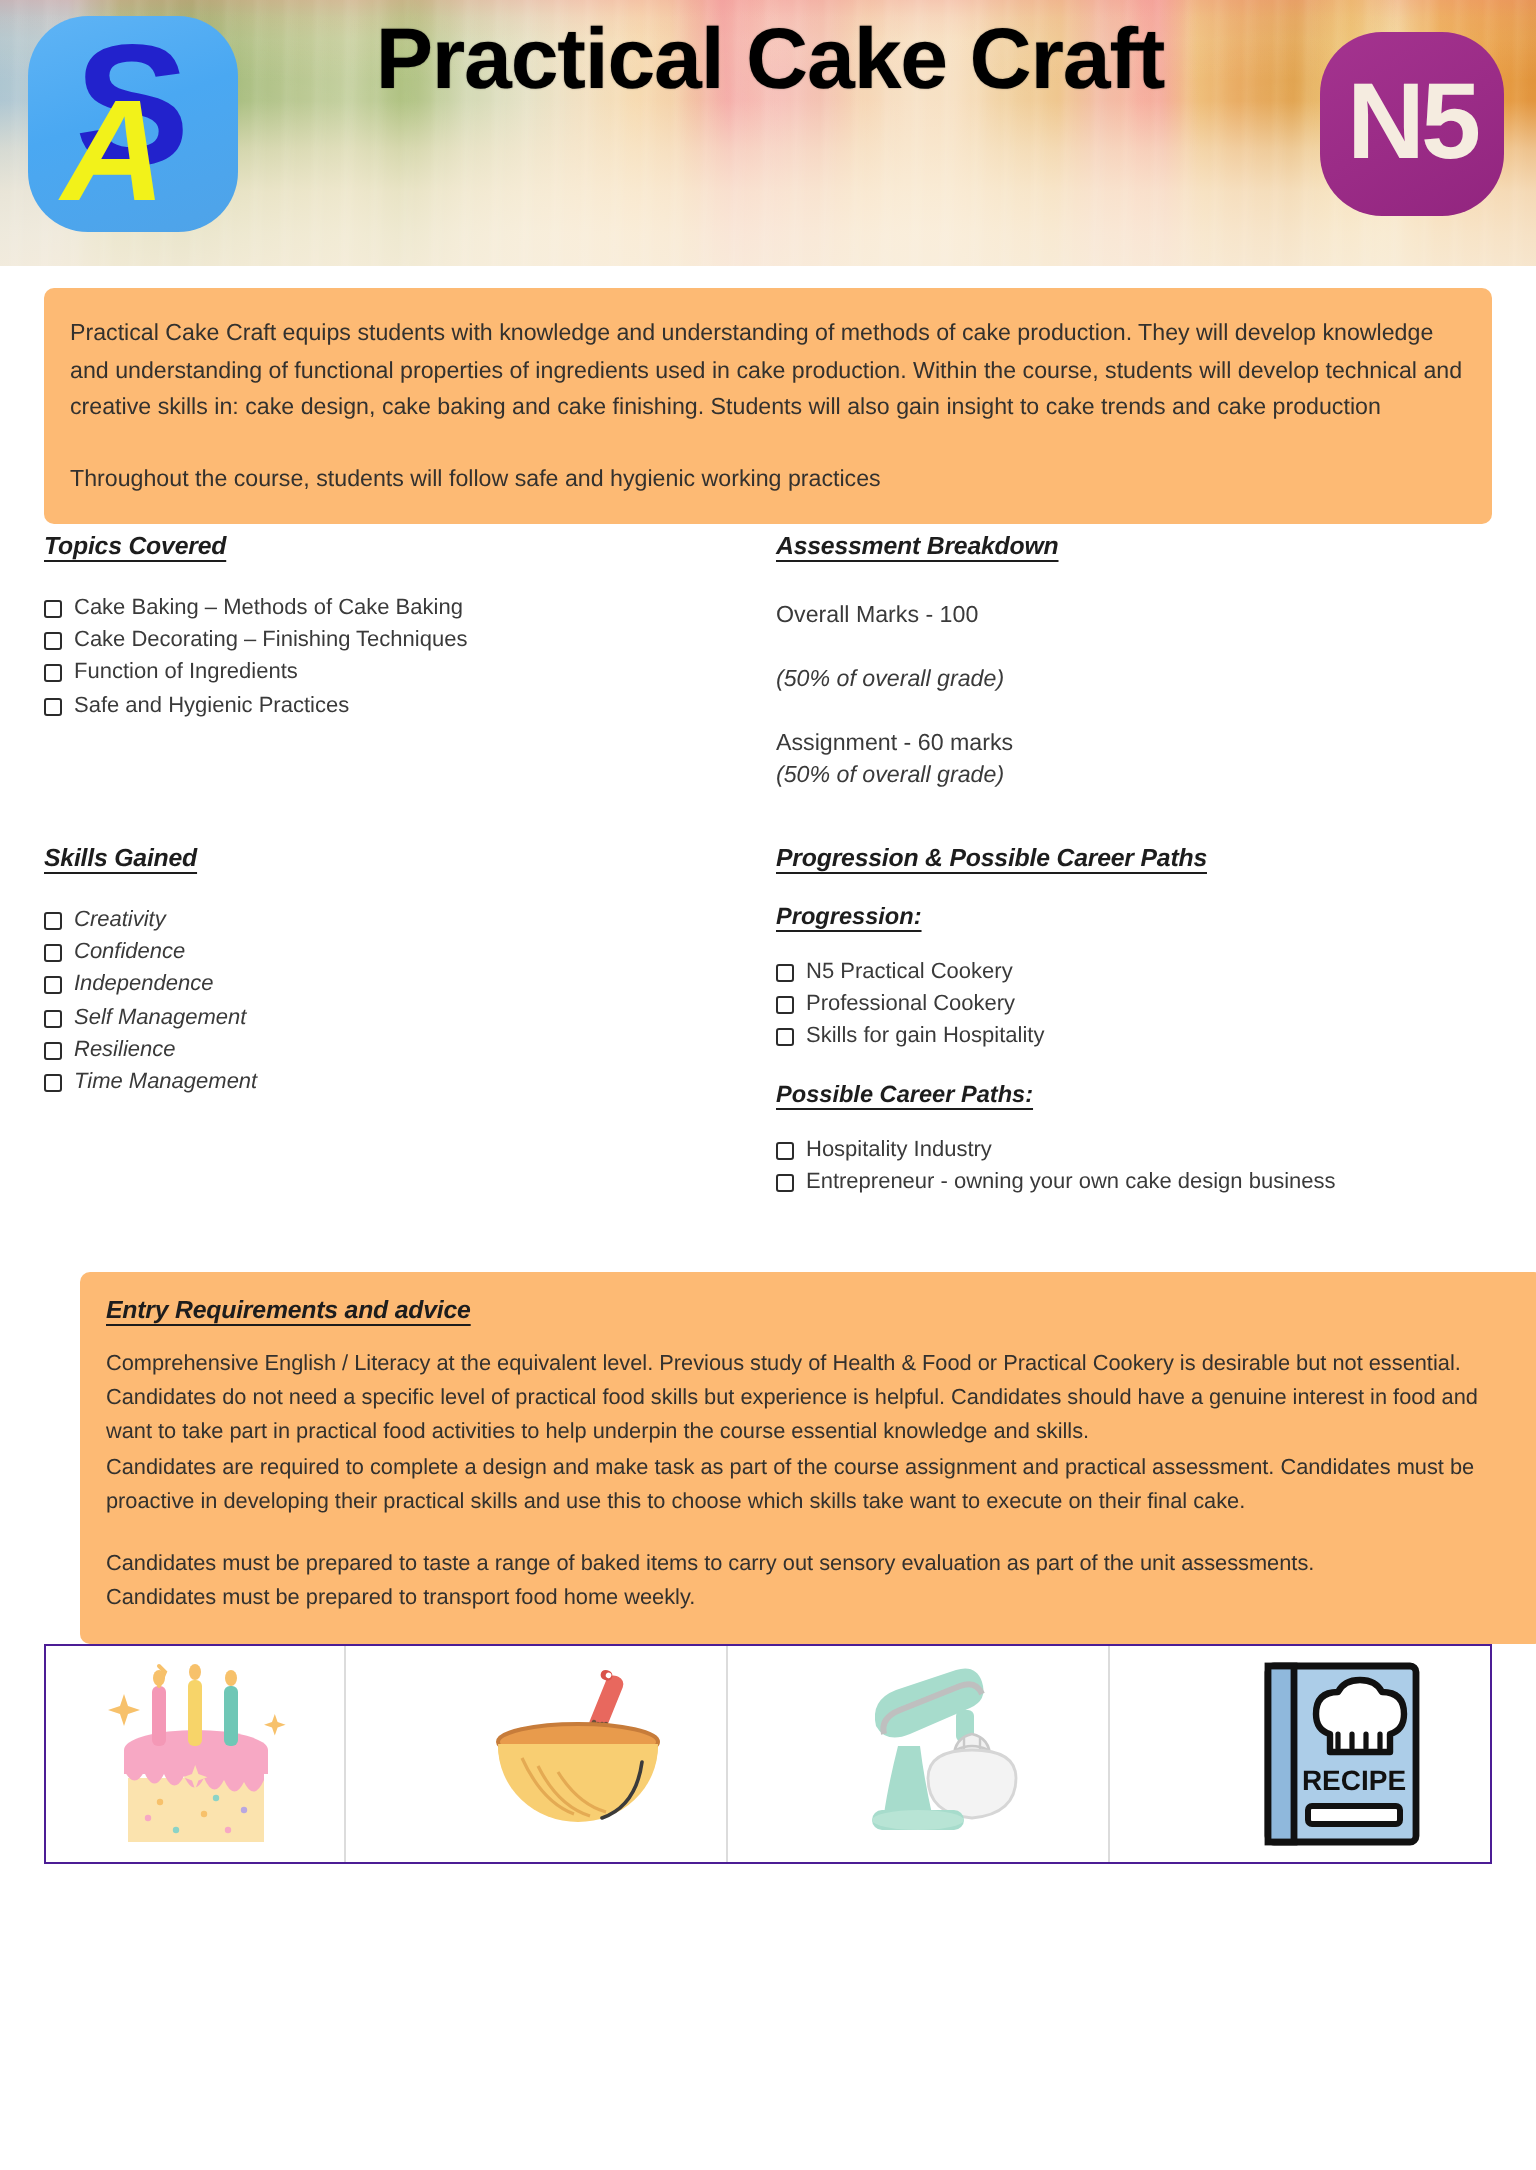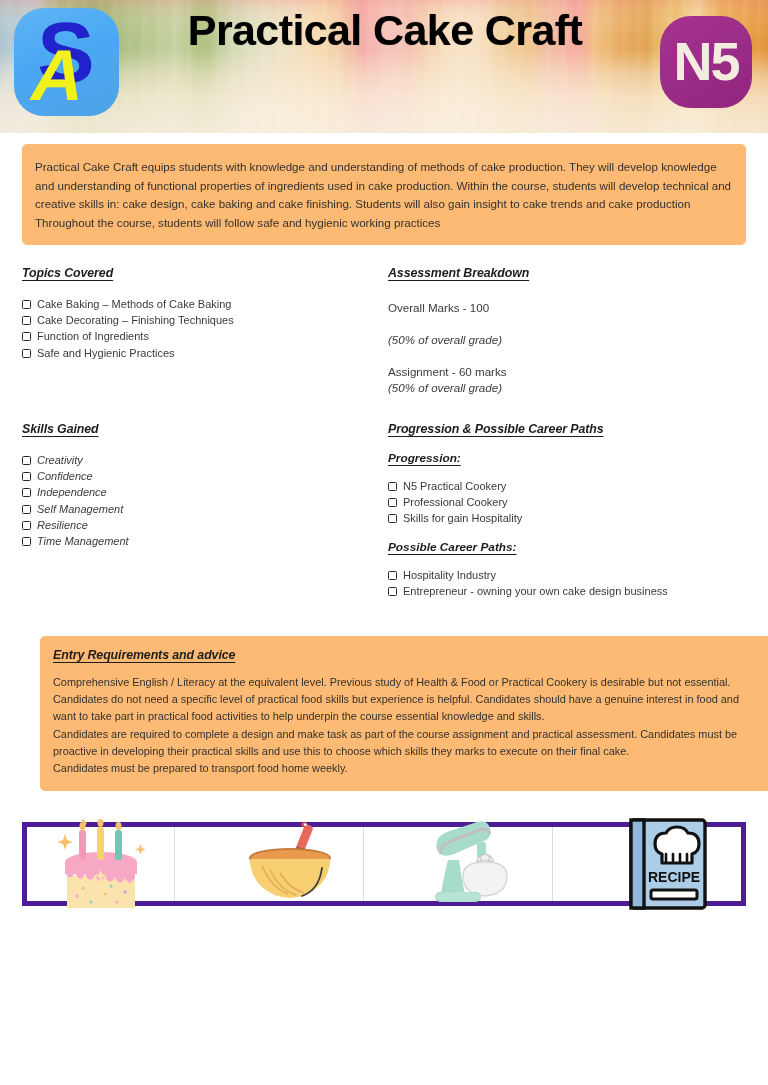--- a/index.html
+++ b/index.html
@@ -108,21 +108,21 @@
   }
   #intro-panel {
     position: absolute; left: 22px; top: 144px;
     width: 724px; padding: 14px 13px 13px 13px;
   }
   #intro-panel p {
     font-size: 11.6px;
     line-height: 18.6px;
     color: #33312e;
   }
-  #intro-panel p.spaced { }
+  #intro-panel p.spaced { margin-top: 17px; }
 
   
   .col-left  { position: absolute; left: 22px; width: 360px; }
   .col-right { position: absolute; left: 388px; width: 360px; }
 
   .sec-title {
     font-size: 12.4px;
     font-weight: bold;
     font-style: italic;
     text-decoration: underline;
@@ -174,23 +174,23 @@
   #entry-panel p {
     font-size: 10.9px;
     line-height: 17.2px;
     color: #33312e;
   }
   #entry-panel p.spaced { margin-top: 14px; }
 
   
   #gallery {
     position: absolute; left: 22px; top: 822px;
-    width: 724px; height: 84px;
+    width: 724px; height: 110px;
     display: flex;
-    border: 5px solid #4c1d95;
+    border: 1px solid #4c1d95;
     background: #fff;
     gap: 41px;
   }
   .gcell {
     flex: 1 1 0;
     border-right: 1px solid #dcdcdc;
     display: flex; align-items: center; justify-content: center;
   }
   .gcell:last-child { border-right: none; }
   .gcell svg { display: block; }
@@ -319,21 +319,22 @@
       <li>
         <span class="cbox"></span>
         <span class="lbl">Entrepreneur - owning your own cake design business</span>
       </li>
     </ul>
   </div>
 
   <div id="entry-panel" class="cream-panel">
     <span class="sec-title">Entry Requirements and advice</span>
     <p>Comprehensive English / Literacy at the equivalent level. Previous study of Health &amp; Food or Practical Cookery is desirable but not essential. Candidates do not need a specific level of practical food skills but experience is helpful. Candidates should have a genuine interest in food and want to take part in practical food activities to help underpin the course essential knowledge and skills.</p>
-    <p>Candidates are required to complete a design and make task as part of the course assignment and practical assessment. Candidates must be proactive in developing their practical skills and use this to choose which skills they marks to execute on their final cake.</p>
+    <p>Candidates are required to complete a design and make task as part of the course assignment and practical assessment. Candidates must be proactive in developing their practical skills and use this to choose which skills take want to execute on their final cake.</p>
+    <p class="spaced">Candidates must be prepared to taste a range of baked items to carry out sensory evaluation as part of the unit assessments.</p>
     <p>Candidates must be prepared to transport food home weekly.</p>
   </div>
 
   <div id="gallery">
 
     <div class="gcell">
       <span>
         <svg width="108" height="92" viewBox="0 0 108 92" aria-hidden="true">
           <g>
             <path d="M20 90 h68 v-22 a6 6 0 0 0 -6 -6 h-56 a6 6 0 0 0 -6 6 z" fill="#FBE3AE"></path>

